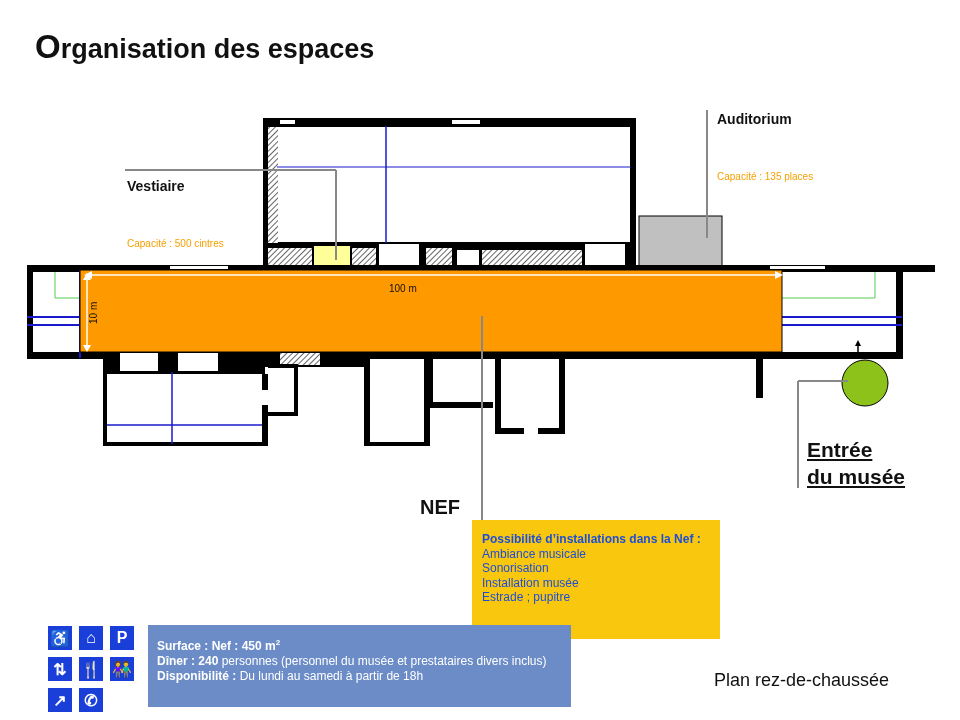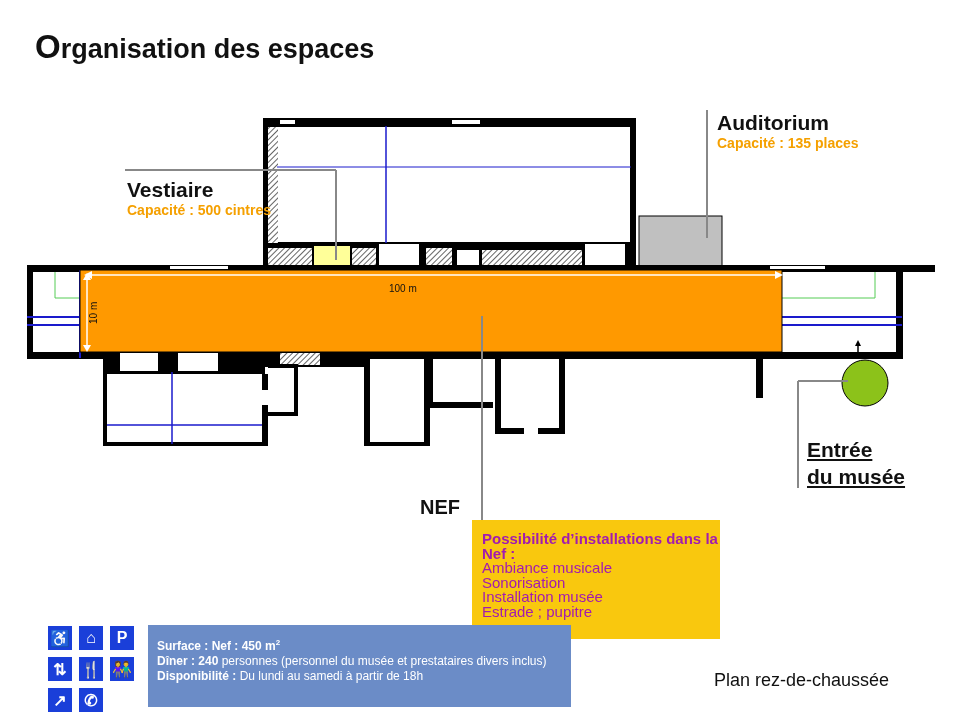--- a/index.html
+++ b/index.html
@@ -6,27 +6,27 @@
     body {
       width: 960px; height: 720px; background: #ffffff; position: relative; overflow: hidden;
       font-family: "Liberation Sans", sans-serif;
     }
     .abs { position: absolute; }
     .title {
       left: 35px; top: 28px; font-size: 27px; font-weight: bold; color: #111;
     }
     .title .big { font-size: 33px; }
     .plan-svg { position: absolute; left: 0; top: 0; }
-    .label-big { font-size: 21px; font-weight: bold; color: #111; }
-    .label-cap { font-size: 14px; font-weight: bold; color: #f5a000; }
+    .label-big { font-size: 14px; font-weight: bold; color: #111; }
+    .label-cap { font-size: 10px; font-weight: normal; color: #f5a000; margin-top: 44px; }
     .nef-label { left: 420px; top: 496px; font-size: 20px; font-weight: bold; color: #111; }
     .entree { left: 807px; top: 436px; font-size: 21px; font-weight: bold; color: #111; line-height: 27px; text-decoration: underline; }
     .nef-box {
       left: 472px; top: 520px; width: 248px; height: 119px; background: #f9c80e;
-      font-size: 15px; color: #a21caf; padding: 12px 0 0 10px; box-sizing: border-box; line-height: 14.5px;
+      font-size: 12px; color: #1d4ed8; padding: 12px 0 0 10px; box-sizing: border-box; line-height: 14.5px;
     }
     .nef-box .head { font-weight: bold; }
     .info-box {
       left: 148px; top: 625px; width: 423px; height: 82px; background: #6b8cc7; color: #fff;
       font-size: 12px; padding: 10px 0 16px 9px; box-sizing: border-box; line-height: 15px;
     }
     .info-box b { font-weight: bold; }
     .icons { left: 48px; top: 626px; width: 90px; }
     .icon {
       position: absolute; width: 24px; height: 24px; background: #1a3fd9; color: #fff;

